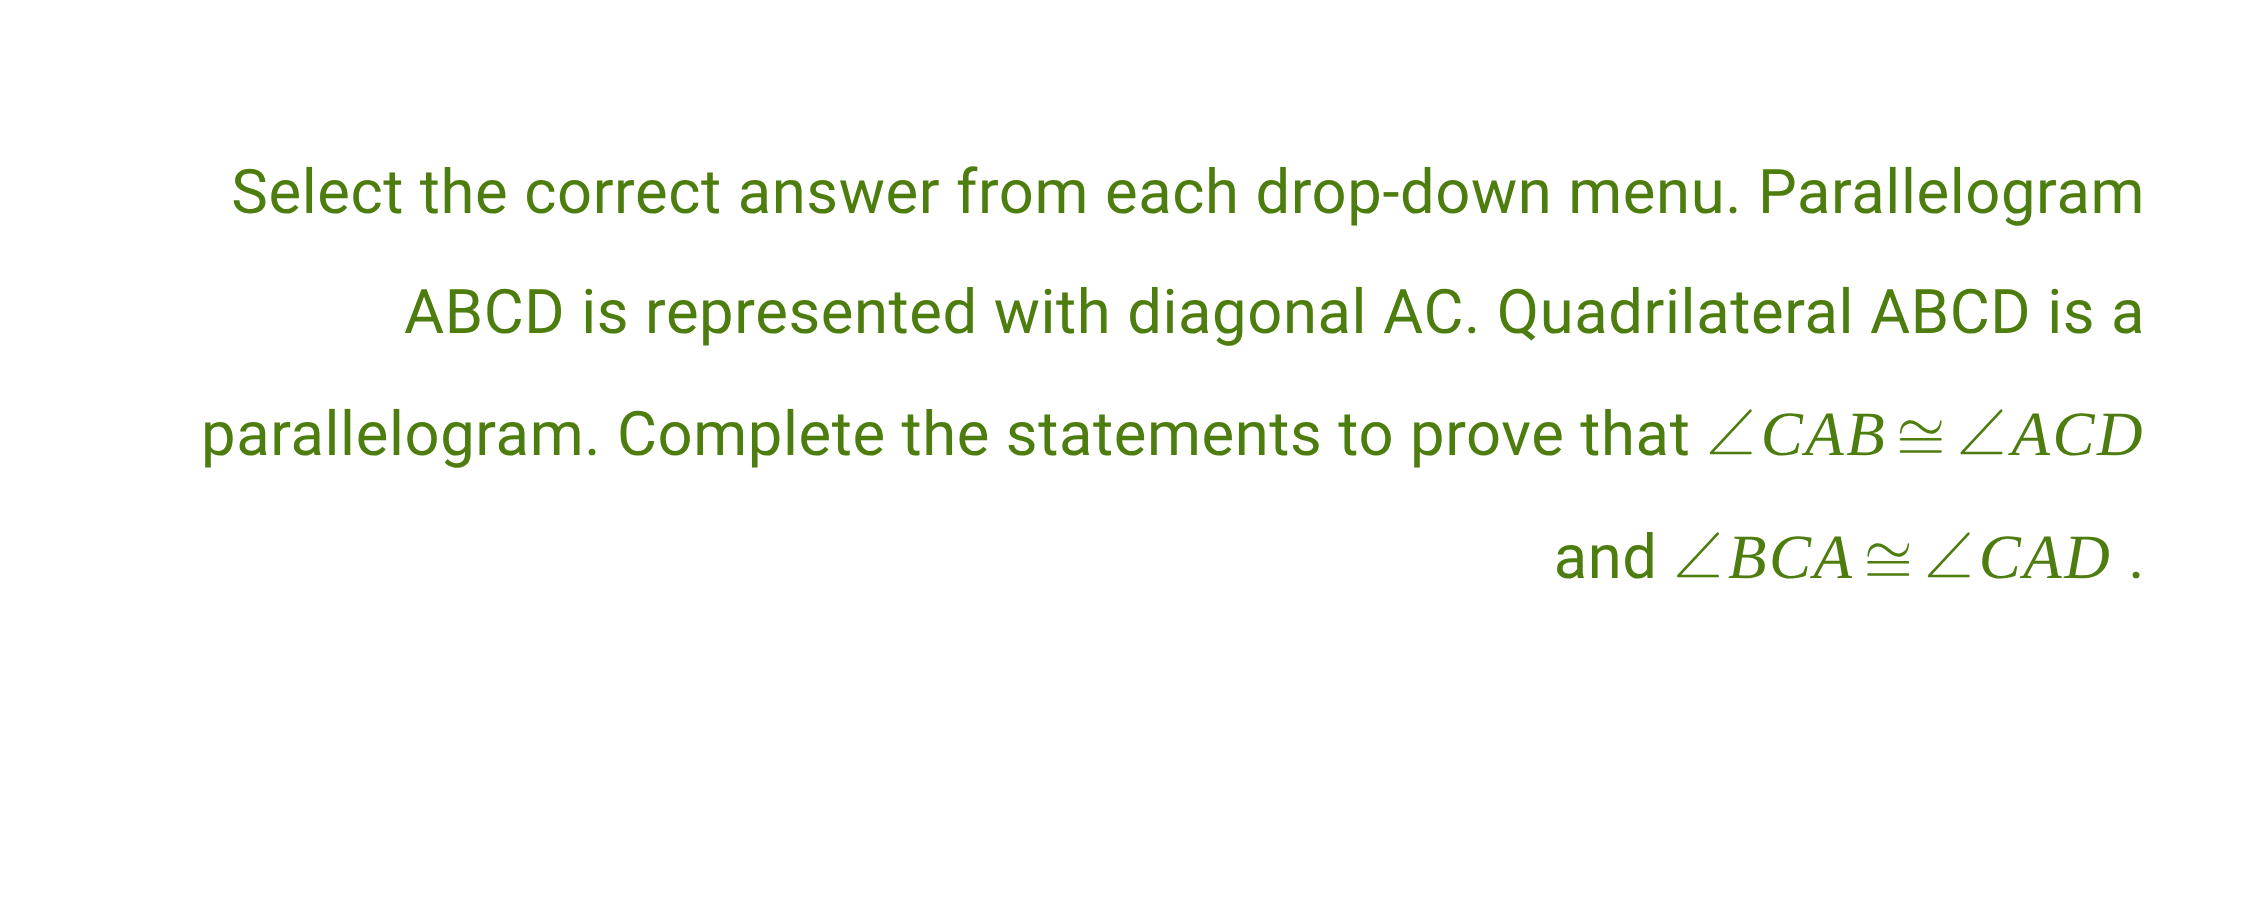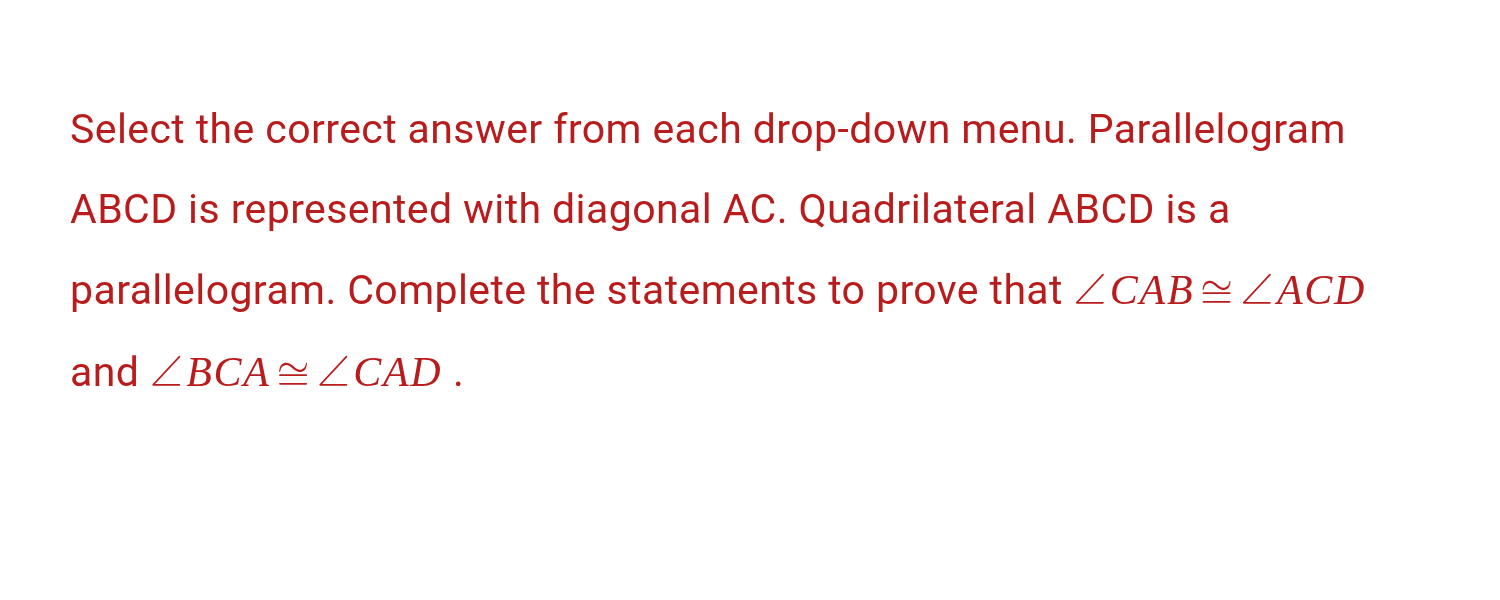--- a/index.html
+++ b/index.html
@@ -12,23 +12,24 @@
       height: 600px;
       background: #ffffff;
       font-family: -apple-system, BlinkMacSystemFont, "Segoe UI", Roboto, Helvetica, Arial, sans-serif;
       padding: 90px 70px 70px 70px;
       display: flex;
       align-items: flex-start;
     }
     .problem-text {
       font-size: 41px;
       line-height: 1.95;
-      color: #b91c1c;
+      color: #4d7c0f;
       letter-spacing: 0.01em;
       font-weight: 400;
+      text-align: right;
     }
     .math {
       font-family: "Times New Roman", "Latin Modern Math", serif;
       font-style: italic;
       font-size: 42px;
       letter-spacing: 0.04em;
     }
     .math .angle {
       font-style: normal;
       margin-right: 2px;

